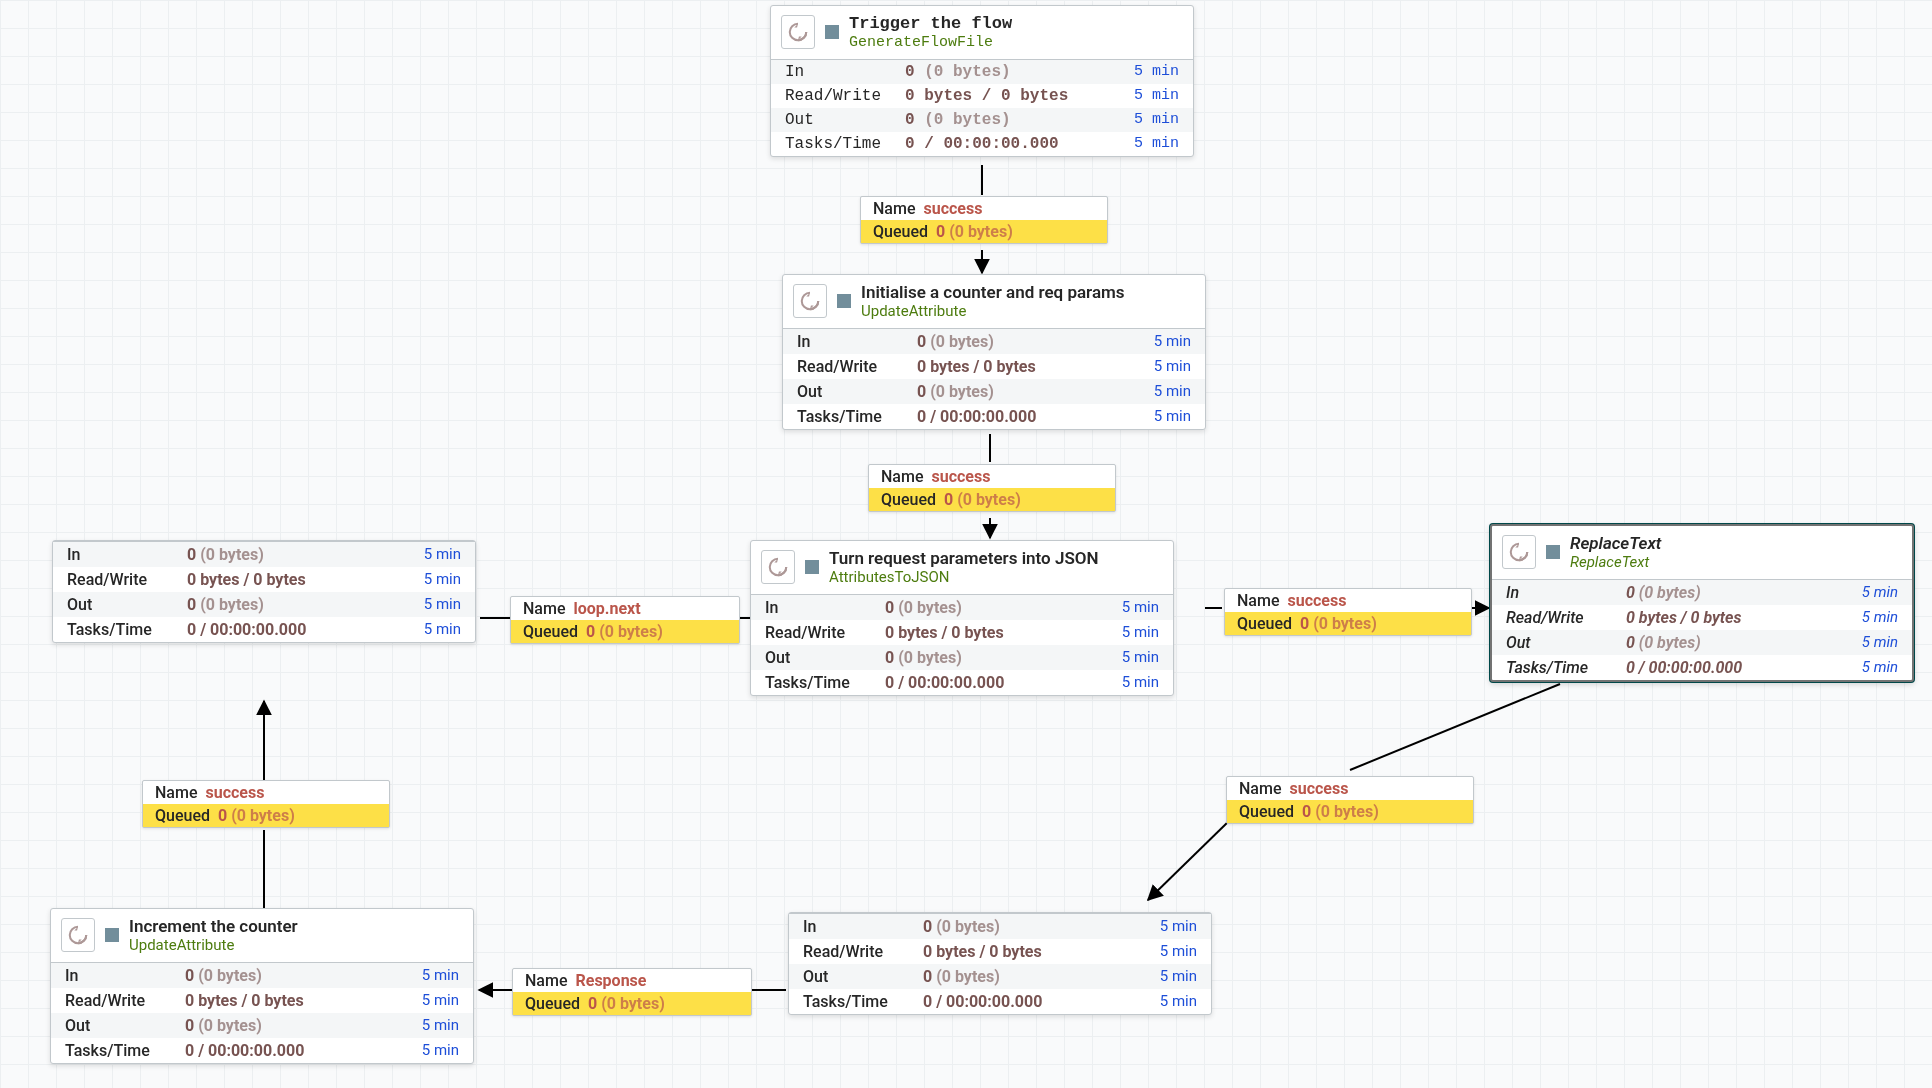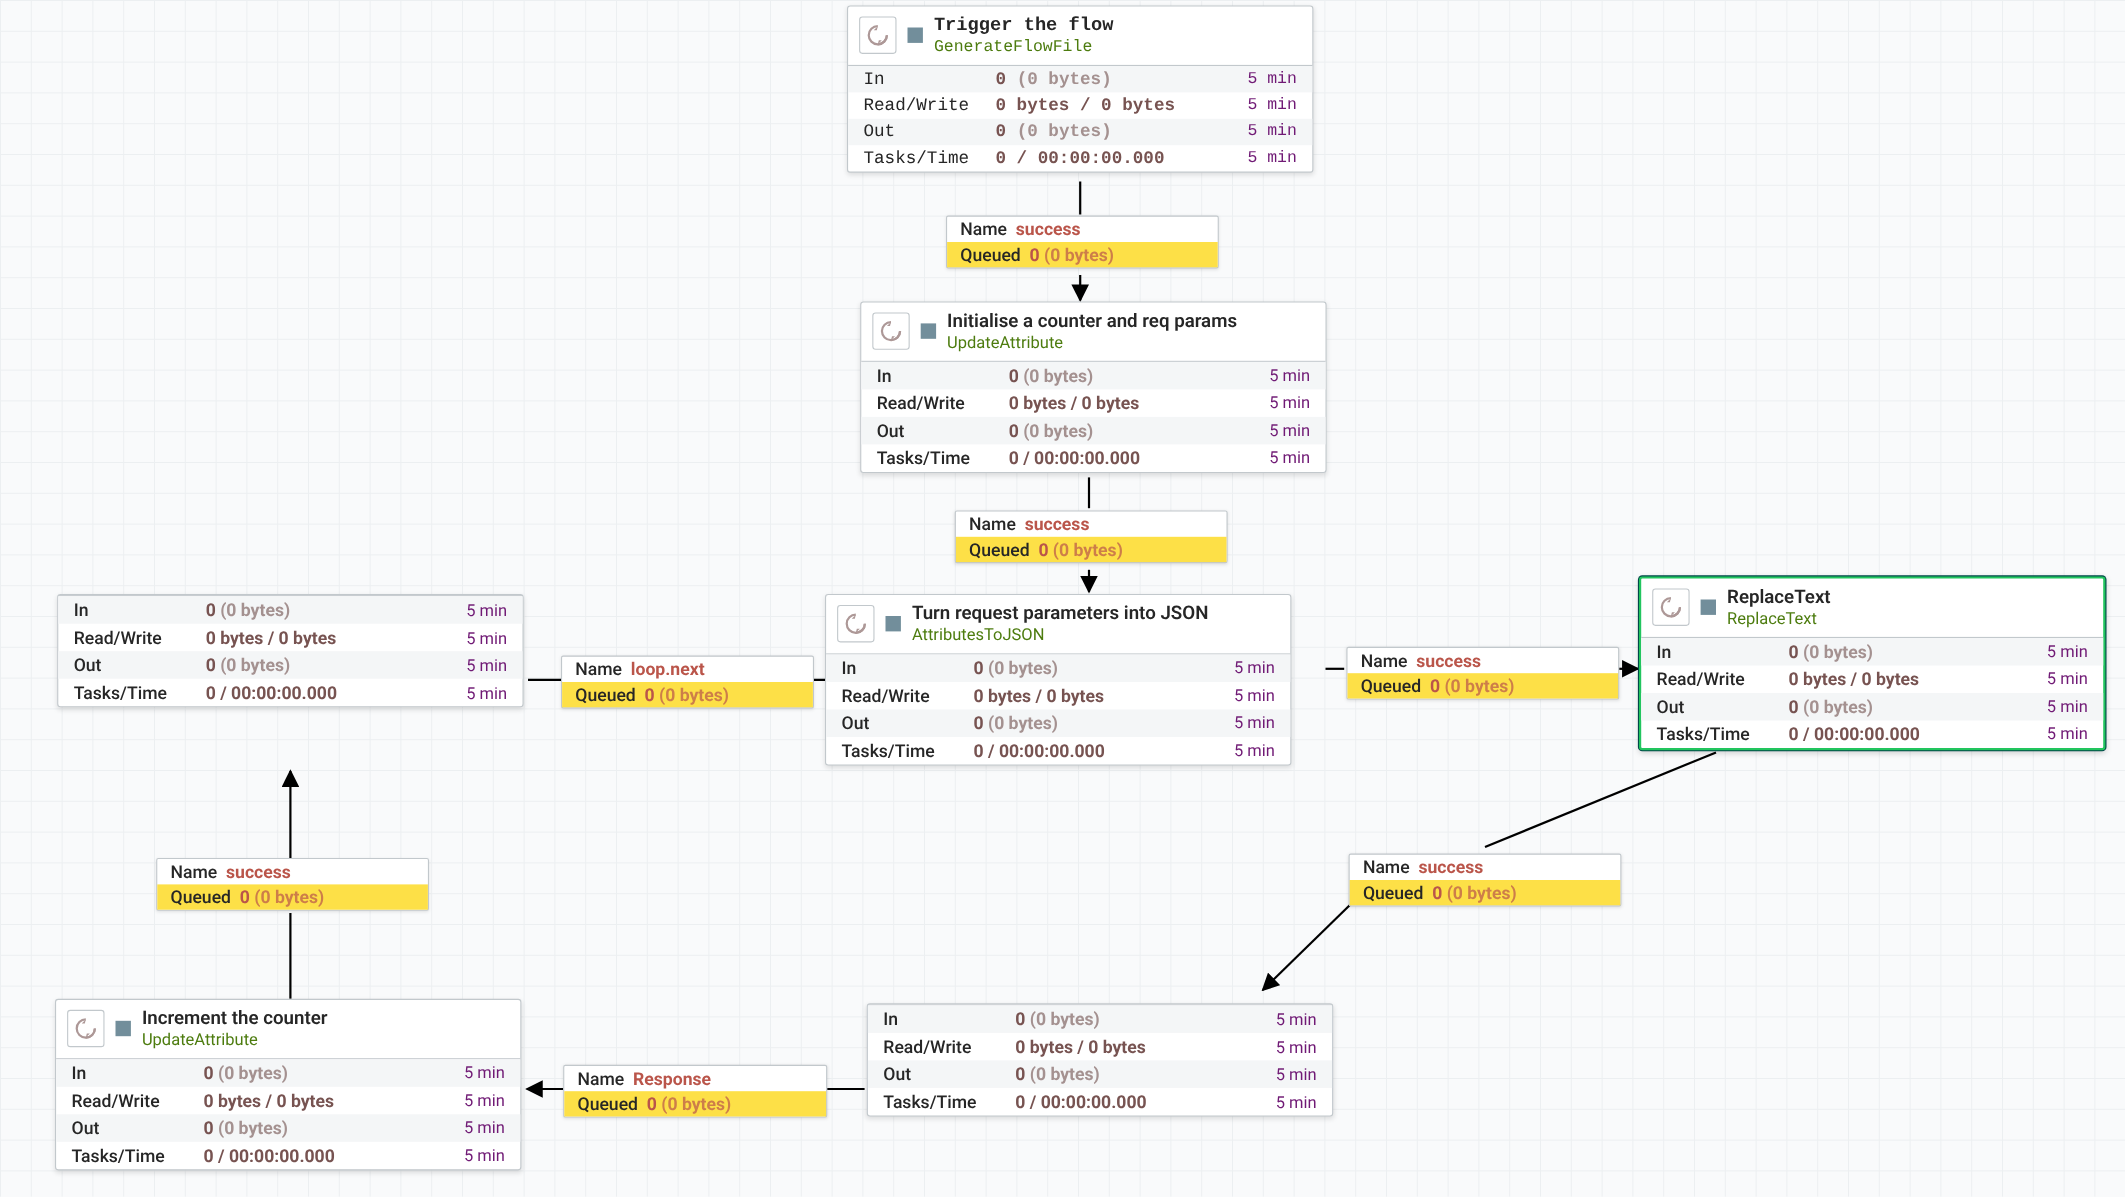--- a/index.html
+++ b/index.html
@@ -25,22 +25,23 @@
   .processor {
     position: absolute;
     width: 424px;
     background: #fff;
     border: 1px solid #c2c8cc;
     border-radius: 3px;
     box-shadow: 0 2px 5px rgba(0,0,0,0.12);
     font-size: 17px;
   }
   .processor.selected {
-    border: 2px solid #22c55e;
+    border: 2px solid #737373;
     box-shadow: 0 0 0 1px #004849, 0 2px 6px rgba(0,0,0,0.18);
+    font-style: italic;
   }
   .proc-header {
     display: flex;
     align-items: center;
     gap: 10px;
     padding: 8px 12px 8px 10px;
   }
   .proc-icon {
     width: 34px; height: 34px;
     border: 1px solid #c2c8cc;
@@ -55,34 +56,34 @@
     background: #728e9b;
     flex-shrink: 0;
   }
   .proc-titles { display: flex; flex-direction: column; line-height: 1.15; }
   .proc-title { font-weight: 600; color: #262626; font-size: 17px; }
   .proc-type { color: #4d7c0f; font-size: 15px; }
 
   .stats { border-top: 1px solid #c2c8cc; }
   .stat-row {
     display: flex;
-    align-items: center;
+    align-items: flex-start;
     padding: 3px 14px;
     font-size: 16px;
   }
   .stat-row.alt { background: #f4f6f7; }
   .stat-label { width: 120px; color: #262626; font-weight: 500; }
   .stat-value {
     flex: 1;
     color: #775351;
     font-weight: 700;
     white-space: nowrap;
   }
   .stat-value .suffix { color: #a49190; font-weight: 700; }
-  .stat-time { color: #701a75; font-size: 15px; }
+  .stat-time { color: #1d4ed8; font-size: 15px; }
 
   
   .conn {
     position: absolute;
     background: #fff;
     border: 1px solid #c2c8cc;
     border-radius: 2px;
     box-shadow: 0 1px 3px rgba(0,0,0,0.1);
     font-size: 16px;
   }

